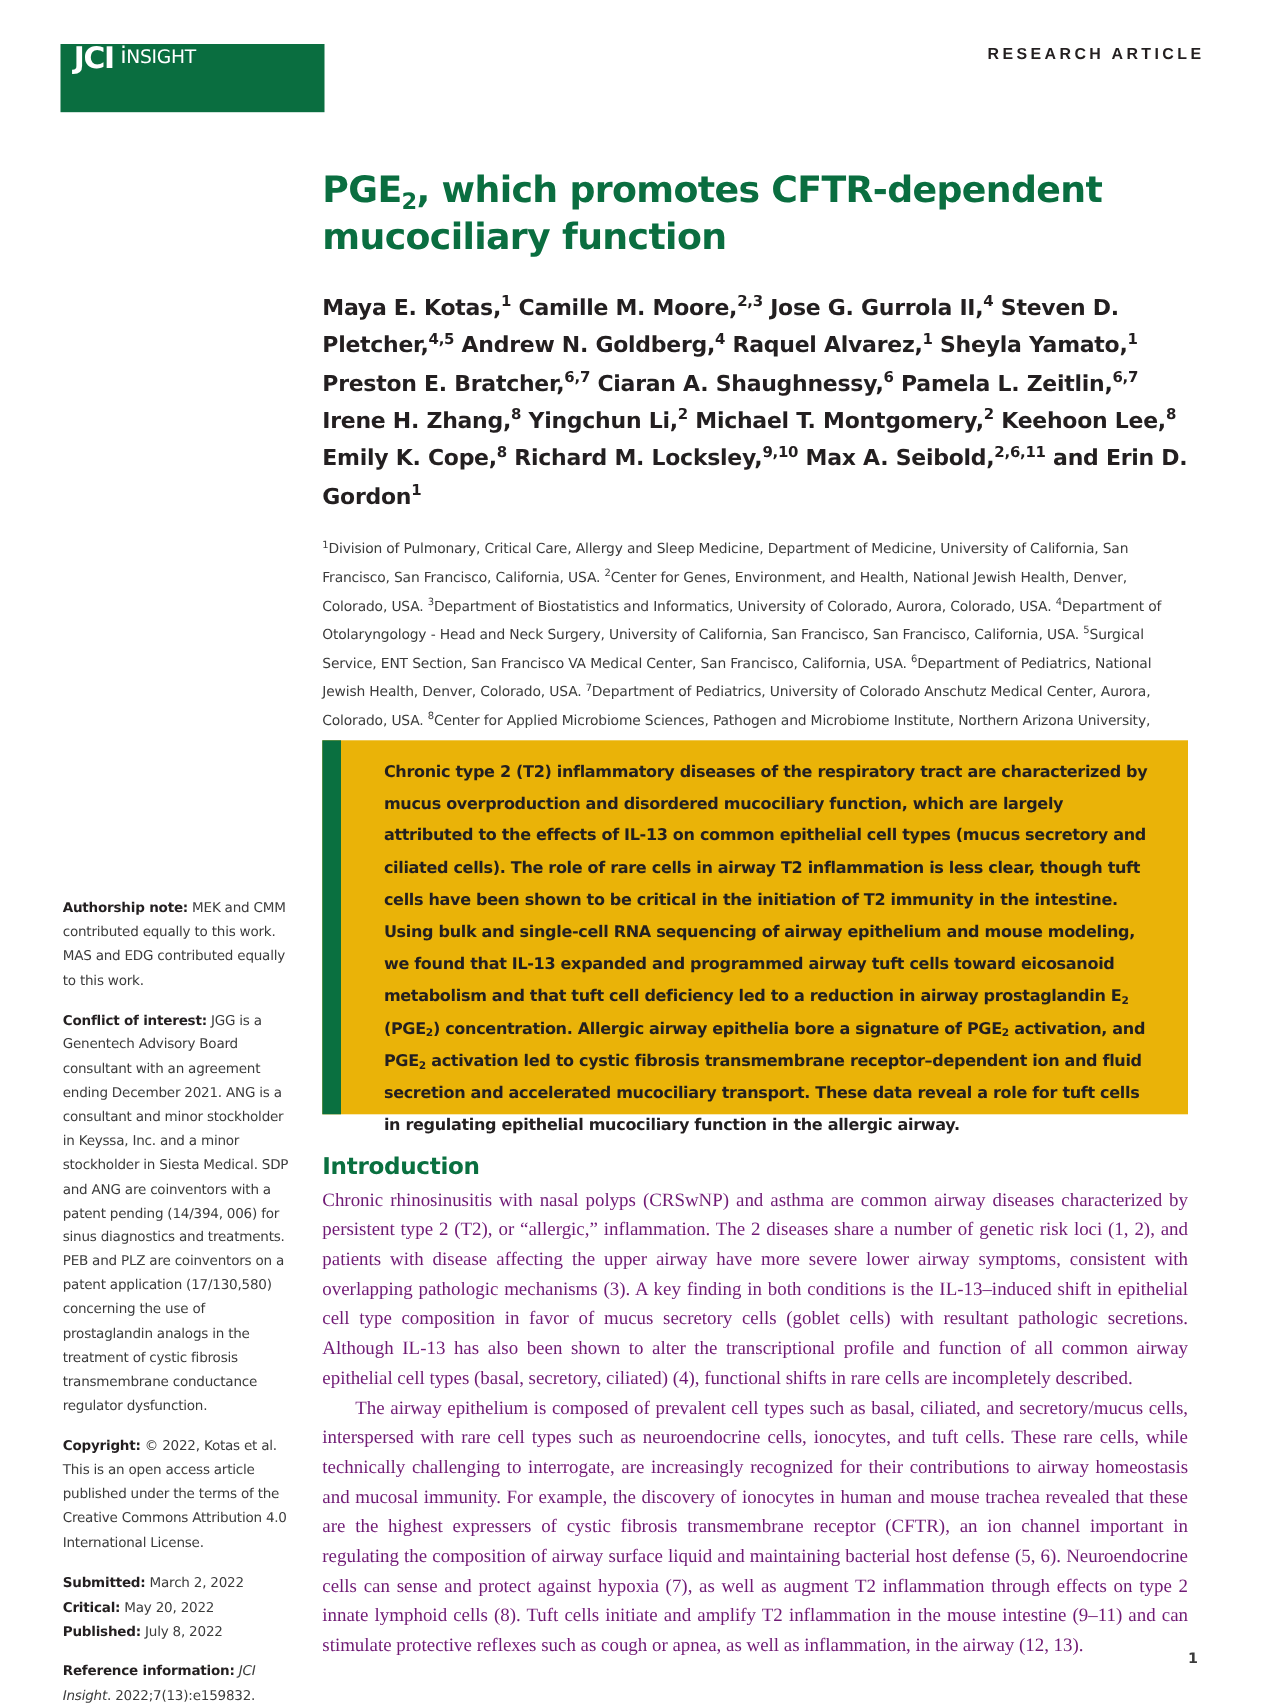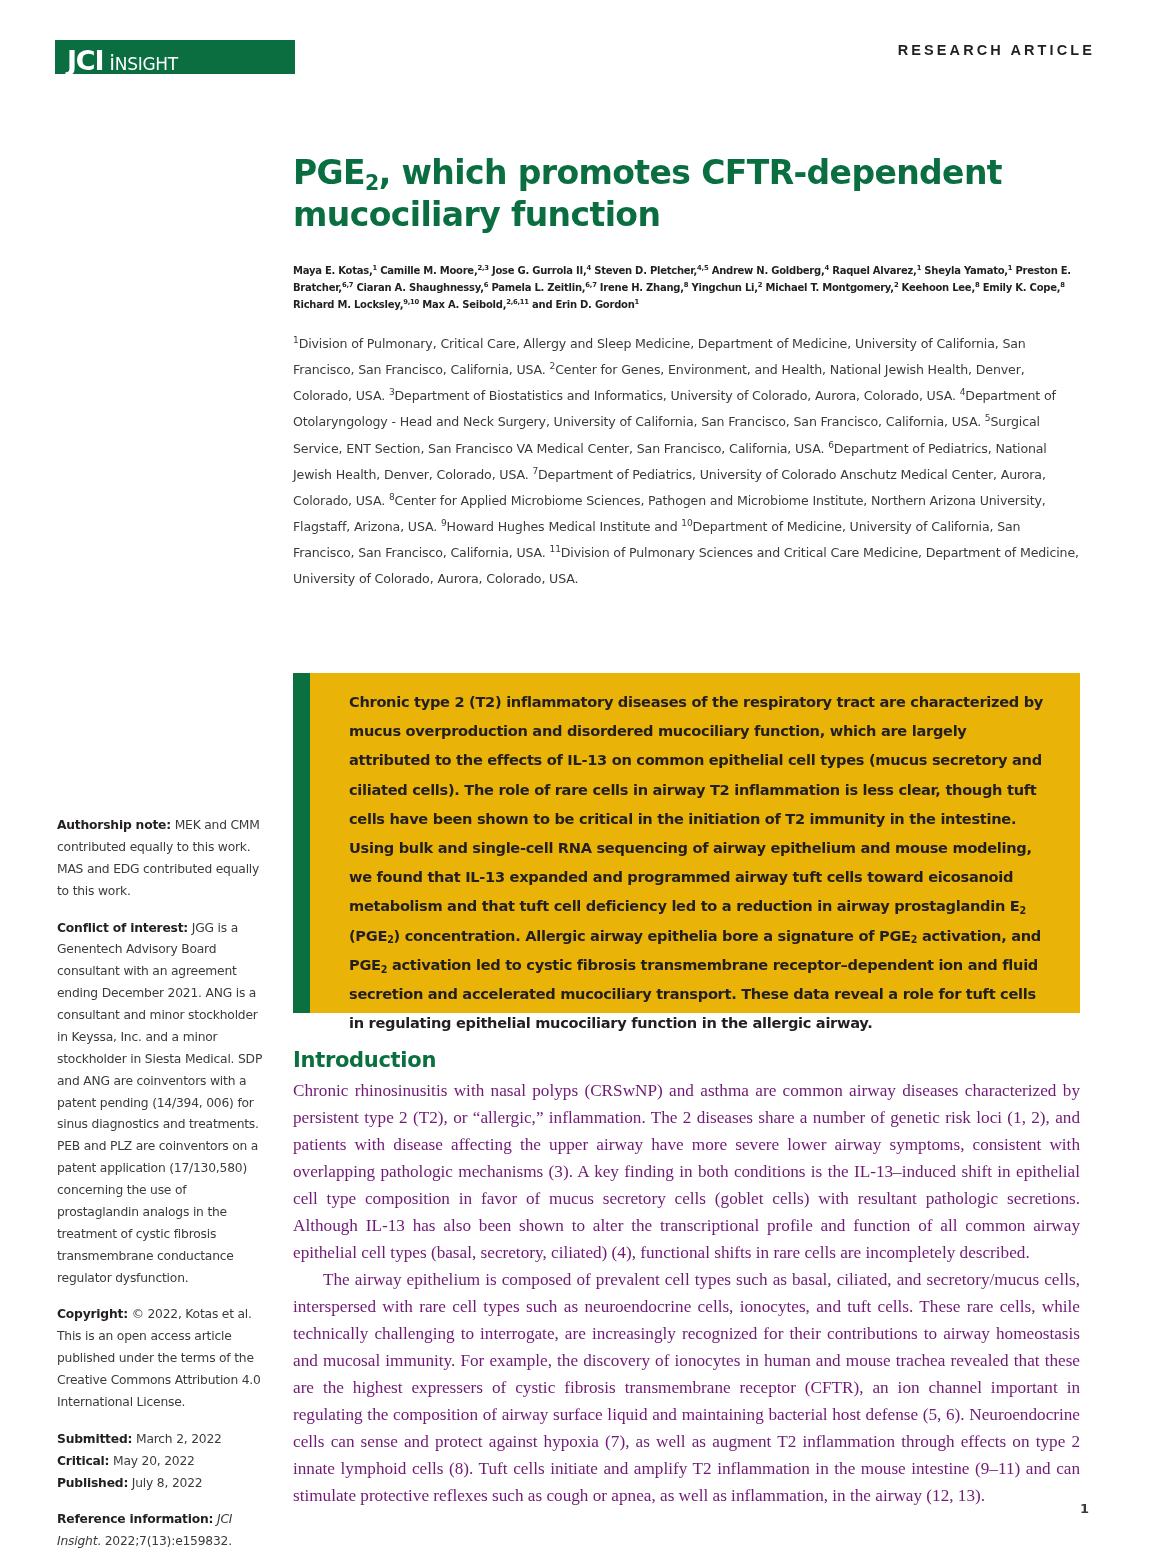--- a/index.html
+++ b/index.html
@@ -22,24 +22,24 @@
     width: 1150px;
     height: 1549px;
   }
 
   
   .masthead {
     position: absolute;
     left: 55px;
     top: 40px;
     width: 240px;
-    height: 34px;
+    height: 62px;
     background: #0a6e40;
     display: flex;
-    align-items: flex-end;
+    align-items: flex-start;
     padding-left: 12px;
     box-sizing: border-box;
   }
   .logo-jci {
     font-family: "DejaVu Sans", sans-serif;
     font-weight: bold;
     font-size: 27px;
     color: #ffffff;
     letter-spacing: -1.2px;
     line-height: 1;
@@ -88,21 +88,21 @@
   .article-title sub {
     font-size: 0.62em;
     vertical-align: baseline;
     position: relative;
     top: 0.28em;
   }
 
   .authors {
     font-family: "DejaVu Sans", sans-serif;
     font-weight: bold;
-    font-size: 10px;
+    font-size: 20px;
     line-height: 1.72;
     color: #231f20;
     letter-spacing: -0.25px;
     margin-bottom: 18px;
   }
   .authors sup {
     font-size: 0.68em;
     vertical-align: super;
     line-height: 0;
   }

